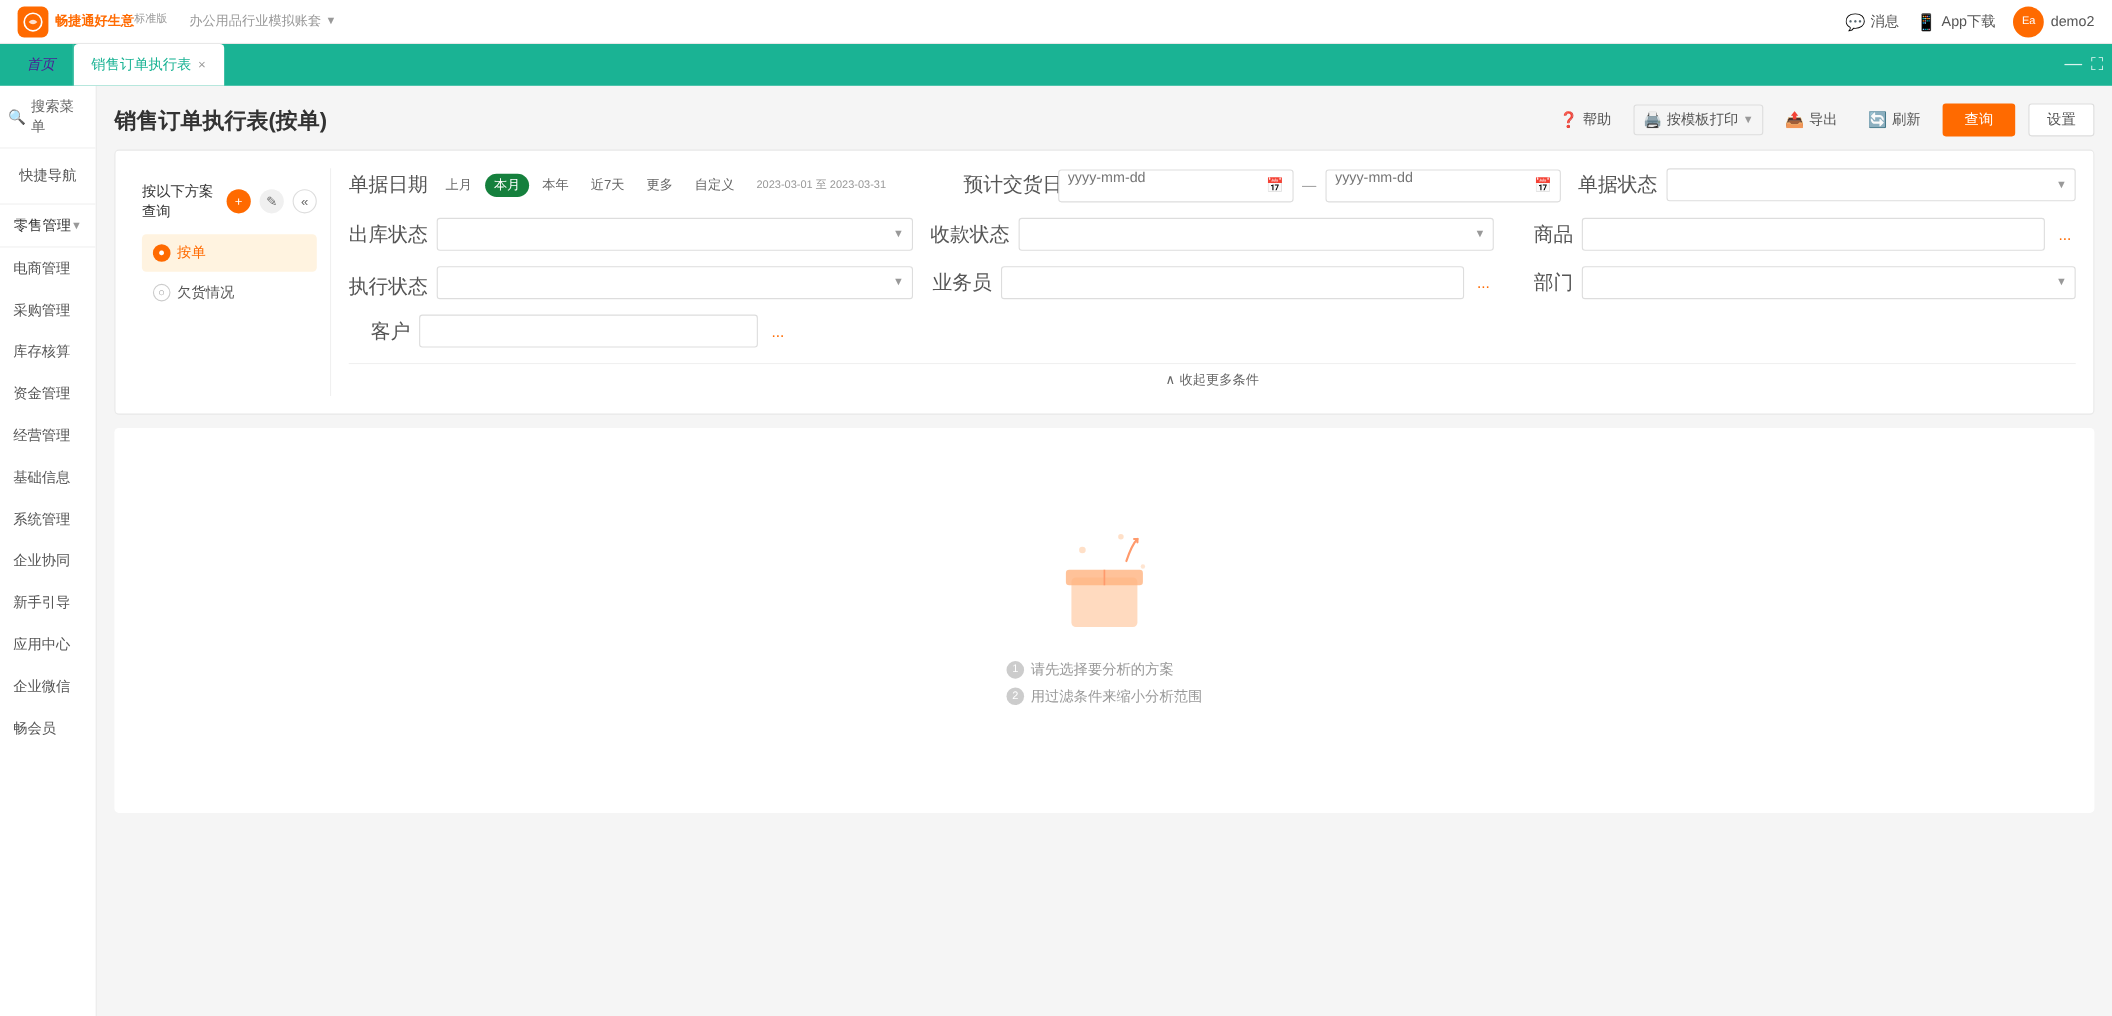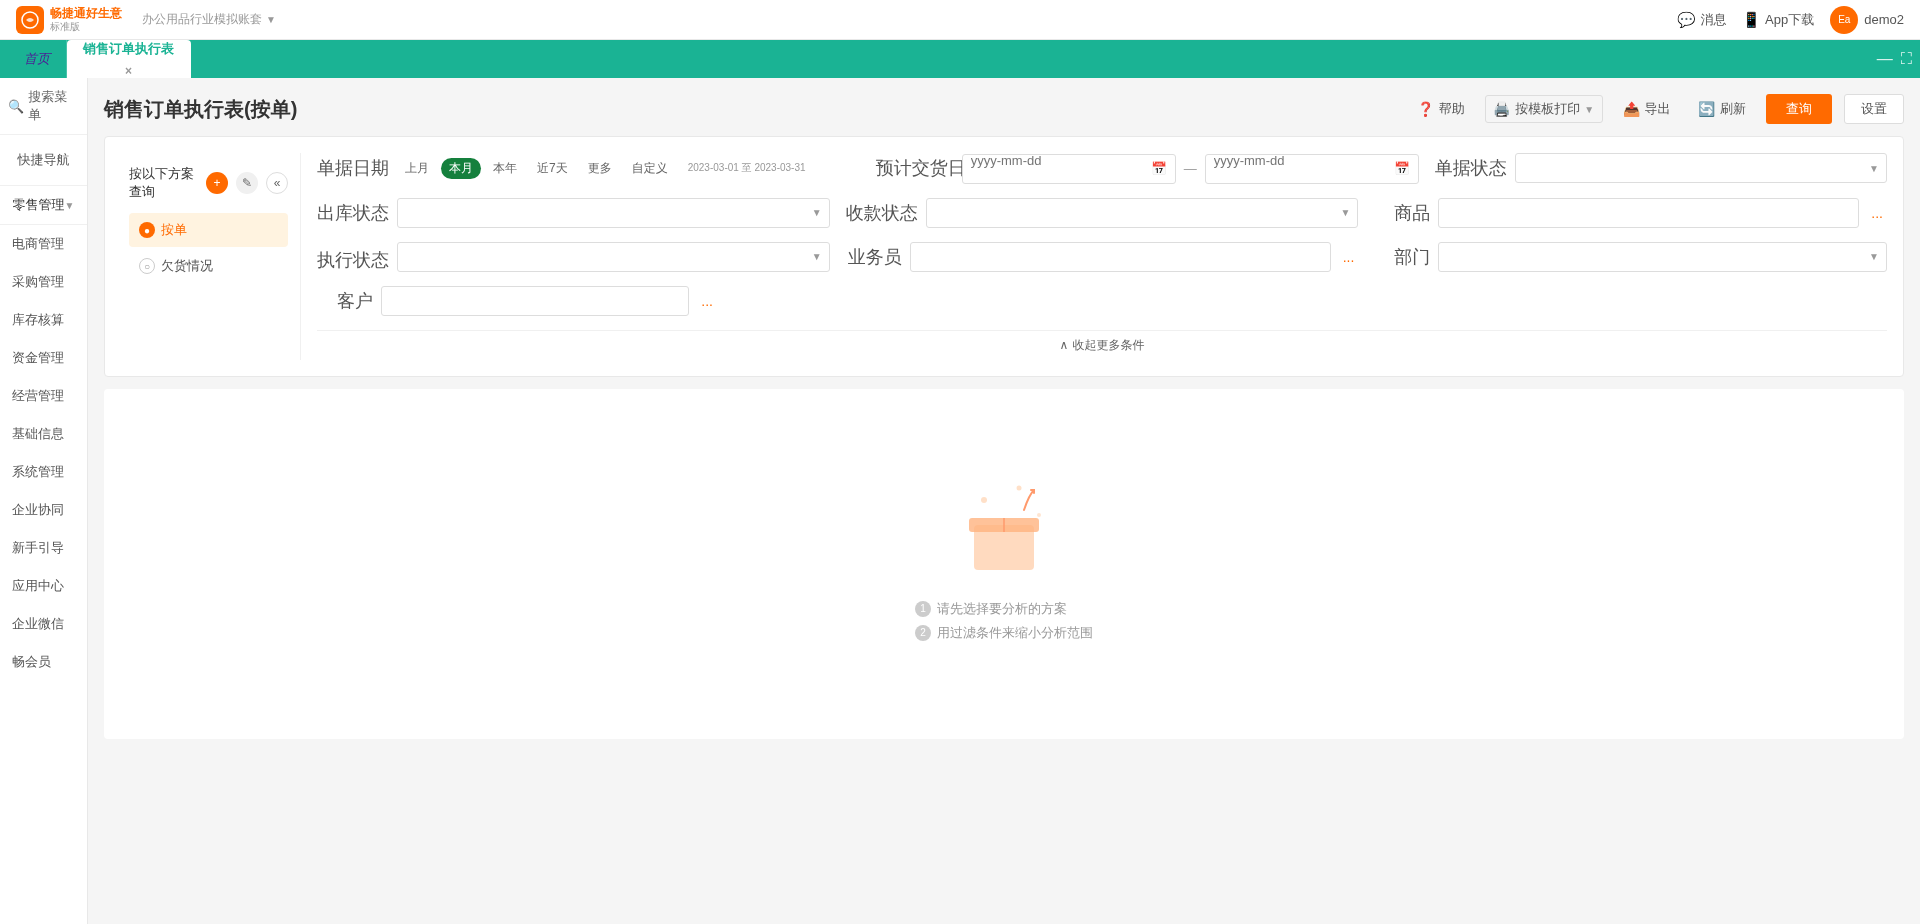--- a/index.html
+++ b/index.html
@@ -26,23 +26,22 @@
       flex-shrink: 0;
     }
     .tab-item {
       display: flex; align-items: center; gap: 6px;
       padding: 0 16px; height: 38px; cursor: pointer;
       font-size: 13px; color: rgba(255,255,255,0.85);
       border-right: 1px solid rgba(255,255,255,0.2);
     }
     .tab-item.home { color: #4c1d95; font-weight: 500; font-style: italic; }
     .tab-item.active {
-      background: #fff; color: #1ab394; font-weight: 700;
+      background: #fff; color: #1ab394; font-weight: 400;
       border-radius: 4px 4px 0 0;
-      flex-direction: column;
     }
     .tab-close { color: #999; font-size: 12px; cursor: pointer; }
     .tab-bar-actions { margin-left: auto; display: flex; align-items: center; gap: 8px; }
     .tab-bar-btn { color: rgba(255,255,255,0.85); cursor: pointer; font-size: 16px; }
 
     
     .main-layout { display: flex; flex: 1; overflow: hidden; }
 
     
     .sidebar {
@@ -229,21 +228,21 @@
 
 <div class="top-header">
   <div class="top-header-left">
     <div class="logo-area">
       <div class="logo-icon">
         <svg width="18" height="18" viewBox="0 0 18 18">
           <circle cx="9" cy="9" r="8" fill="none" stroke="#fff" stroke-width="1.5"></circle>
           <path d="M5 9 Q9 5 13 9 Q9 13 5 9Z" fill="#fff" opacity="0.8"></path>
         </svg>
       </div>
-      <div style="display:flex;flex-direction:column;line-height:1.2;">
+      <div style="display:flex;line-height:1.2;">
         <span style="font-size:12px;color:#ff6a00;font-weight:600;">畅捷通好生意</span>
         <span style="font-size:10px;color:#999;">标准版</span>
       </div>
     </div>
     <div class="breadcrumb-area">
       <span>办公用品行业模拟账套</span>
       <span style="font-size:10px;color:#999;">▼</span>
     </div>
   </div>
   <div class="top-header-right">

